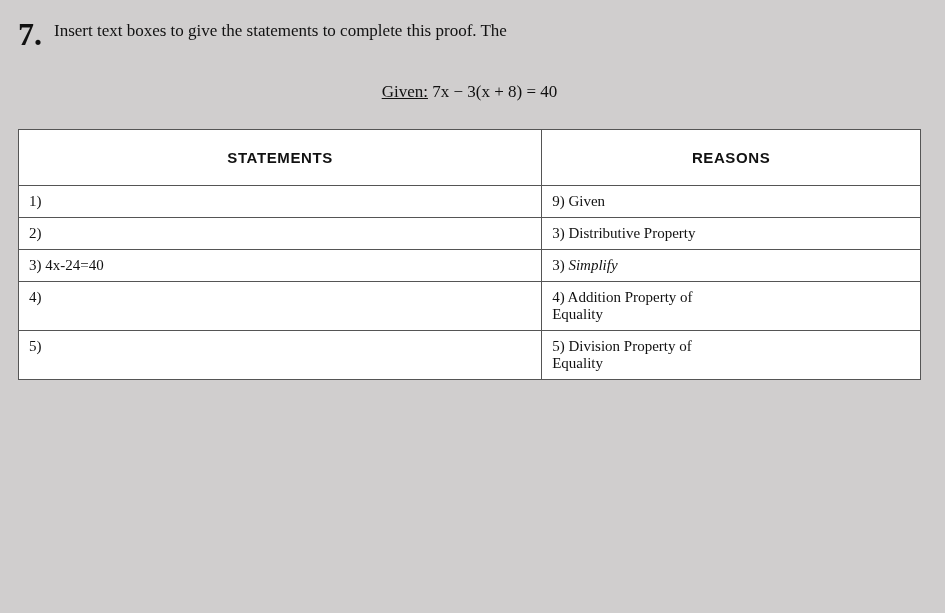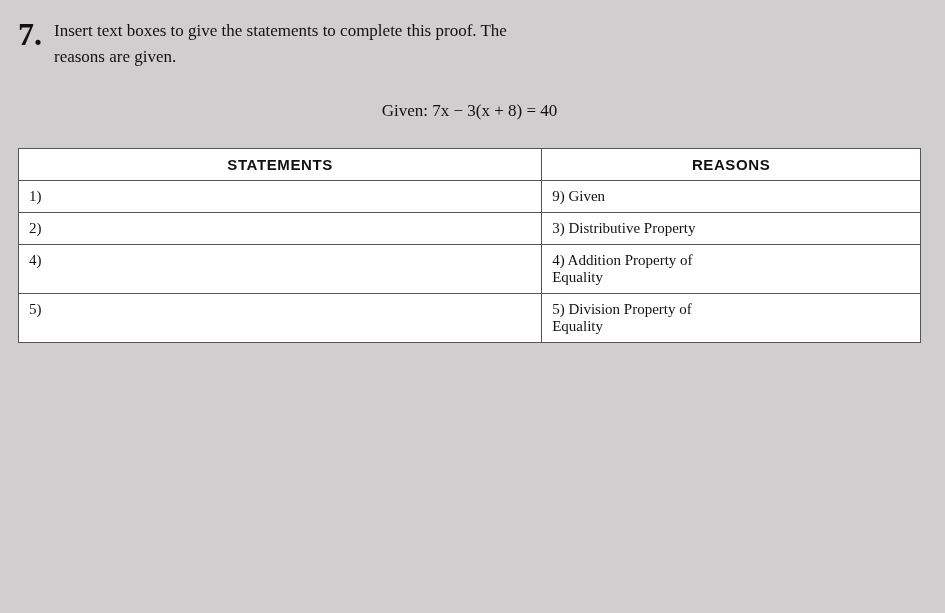--- a/index.html
+++ b/index.html
@@ -38,53 +38,55 @@
       font-size: 32px;
       font-weight: bold;
       margin-right: 12px;
       line-height: 1;
       flex-shrink: 0;
     }
 
     .problem-text {
       font-size: 17px;
       line-height: 1.5;
+      text-align: right;
     }
 
     .given-prove {
       display: flex;
       flex-direction: column;
       align-items: center;
       margin-bottom: 22px;
       margin-top: 8px;
     }
 
     .given-line, .prove-line {
       font-size: 17px;
       line-height: 1.7;
     }
 
     .given-prove-block {
       text-align: left;
     }
 
     .underline-label {
+      text-decoration: underline;
     }
 
     .proof-table {
       width: 100%;
       border-collapse: collapse;
       background-color: #fff;
       border: 1.5px solid #555;
     }
 
     .proof-table th {
       border: 1.5px solid #555;
       text-align: center;
-      padding: 7px 10px;
+      padding: 19px 10px;
       font-size: 15px;
       font-weight: bold;
       letter-spacing: 0.04em;
       background-color: #fff;
       font-family: Arial, sans-serif;
     }
 
     .proof-table td {
       border: 1.5px solid #555;
       padding: 7px 10px;
@@ -116,21 +118,20 @@
   </style>
 </head>
 <body>
 
 <div class="page">
 
   <div class="problem-header">
     <div class="problem-number">7.</div>
     <div class="problem-text">
       <span>Insert text boxes to give the statements to complete this proof. The</span><br>
-      <span>reasons are given.</span>
     </div>
   </div>
 
   <div class="given-prove">
     <div class="given-prove-block">
       <div class="given-line">
         <span class="underline-label">Given:</span>
         <span> 7x − 3(x + 8) = 40</span>
       </div>
     </div>
@@ -156,20 +157,30 @@
 
       <tr>
         <td class="col-statements">
           <span class="row-number">2)</span>
         </td>
         <td class="col-reasons">
           <span>3) Distributive Property</span>
         </td>
       </tr>
 
+      <tr>
+        <td class="col-statements">
+          <span class="row-number">3) </span>
+          <span class="row-content">4x-24=40</span>
+        </td>
+        <td class="col-reasons">
+          <span>3)</span>
+          <span class="italic-simplify">Simplify</span>
+        </td>
+      </tr>
 
       <tr>
         <td class="col-statements">
           <span class="row-number">4)</span>
         </td>
         <td class="col-reasons">
           <span>4) Addition Property of<br>Equality</span>
         </td>
       </tr>
 

